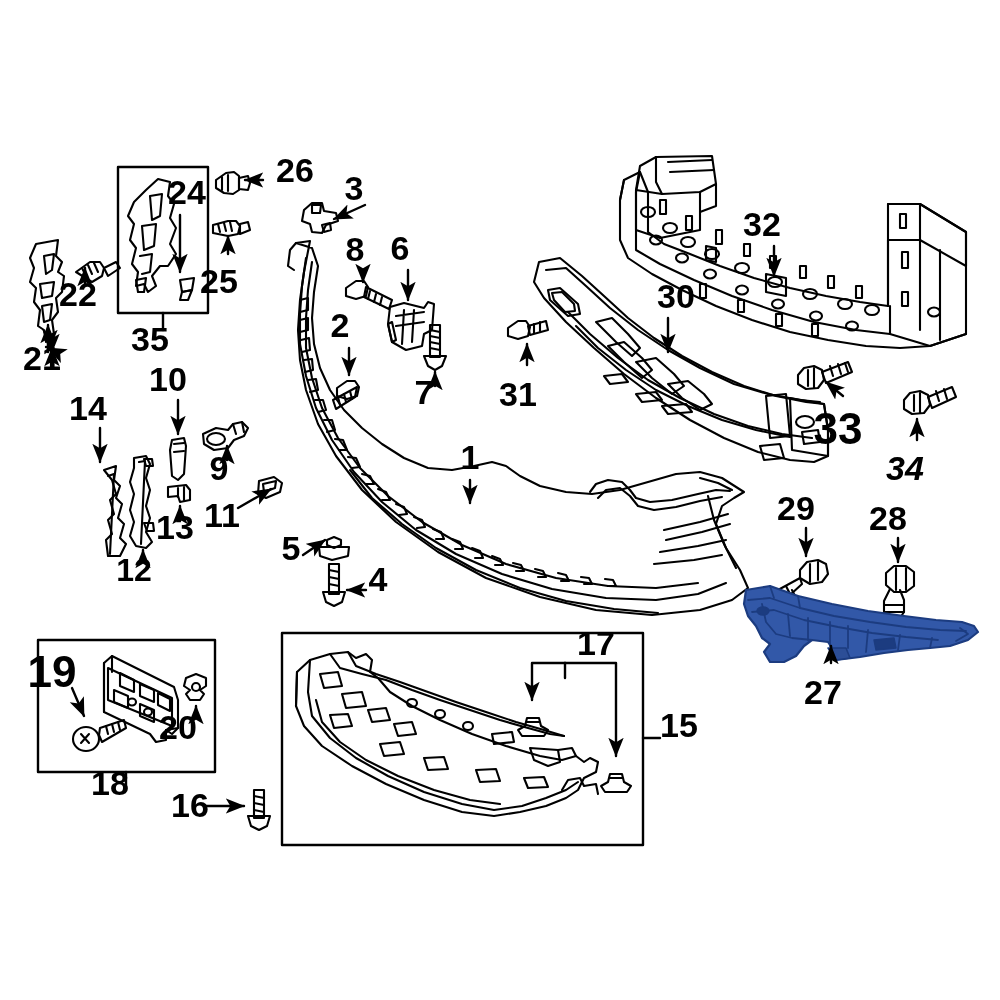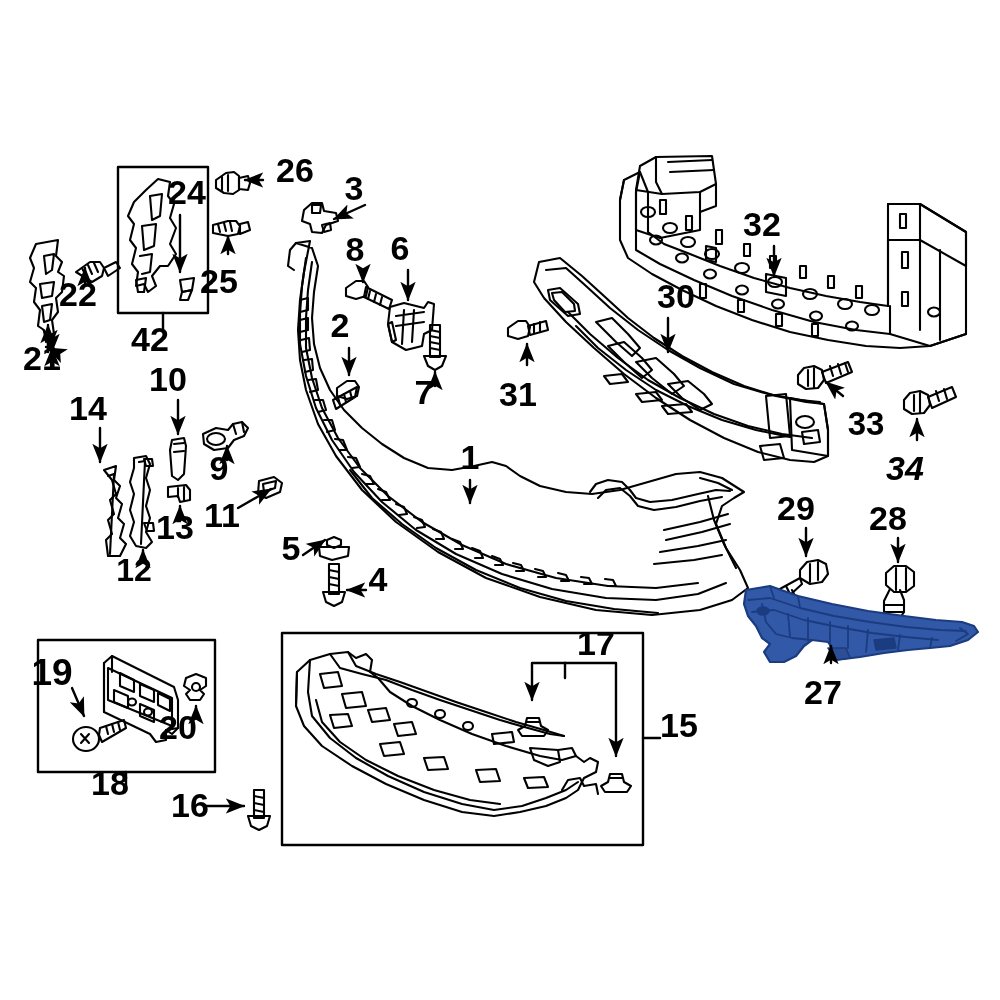--- a/index.html
+++ b/index.html
@@ -500,30 +500,30 @@
 <div class="callout" style="left:219px;top:468px;font-size:34px;transform:translate(-50%,-50%);">9</div>
 <div class="callout" style="left:168px;top:379px;font-size:34px;transform:translate(-50%,-50%);">10</div>
 <div class="callout" style="left:222px;top:515px;font-size:34px;transform:translate(-50%,-50%);">11</div>
 <div class="callout" style="left:134px;top:570px;font-size:32px;transform:translate(-50%,-50%);">12</div>
 <div class="callout" style="left:175px;top:527px;font-size:34px;transform:translate(-50%,-50%);">13</div>
 <div class="callout" style="left:88px;top:408px;font-size:34px;transform:translate(-50%,-50%);">14</div>
 <div class="callout" style="left:660px;top:725px;font-size:34px;transform:translate(0,-50%);">15</div>
 <div class="callout" style="left:190px;top:805px;font-size:34px;transform:translate(-50%,-50%);">16</div>
 <div class="callout" style="left:596px;top:643px;font-size:34px;transform:translate(-50%,-50%);">17</div>
 <div class="callout" style="left:110px;top:783px;font-size:34px;transform:translate(-50%,-50%);">18</div>
-<div class="callout" style="left:52px;top:672px;font-size:37px;transform:translate(-50%,-50%);">19</div>
+<div class="callout" style="left:52px;top:672px;font-size:44px;transform:translate(-50%,-50%);">19</div>
 <div class="callout" style="left:178px;top:727px;font-size:34px;transform:translate(-50%,-50%);">20</div>
 <div class="callout" style="left:42px;top:358px;font-size:34px;transform:translate(-50%,-50%);">21</div>
 <div class="callout" style="left:78px;top:294px;font-size:34px;transform:translate(-50%,-50%);">22</div>
-<div class="callout" style="left:150px;top:322px;font-size:34px;transform:translate(-50%,0);">42</div>
+<div class="callout" style="left:150px;top:322px;font-size:34px;transform:translate(-50%,0);">35</div>
 <div class="callout" style="left:168px;top:192px;font-size:34px;transform:translate(0,-50%);text-align:right;">24</div>
 <div class="callout" style="left:219px;top:264px;font-size:34px;transform:translate(-50%,0);">25</div>
 <div class="callout" style="left:276px;top:170px;font-size:34px;transform:translate(0,-50%);">26</div>
 <div class="callout" style="left:823px;top:675px;font-size:34px;transform:translate(-50%,0);">27</div>
 <div class="callout" style="left:888px;top:518px;font-size:34px;transform:translate(-50%,-50%);">28</div>
 <div class="callout" style="left:796px;top:508px;font-size:34px;transform:translate(-50%,-50%);">29</div>
 <div class="callout" style="left:658px;top:296px;font-size:34px;transform:translate(-50%,-50%);margin-left:18px;">30</div>
 <div class="callout" style="left:518px;top:377px;font-size:34px;transform:translate(-50%,0);">31</div>
 <div class="callout" style="left:762px;top:224px;font-size:34px;transform:translate(-50%,-50%);">32</div>
-<div class="callout" style="left:838px;top:407px;font-size:33px;transform:translate(-50%,0);margin-left:28px;">33</div>
+<div class="callout" style="left:838px;top:407px;font-size:44px;transform:translate(-50%,0);">33</div>
 <div class="callout" style="left:905px;top:451px;font-size:34px;transform:translate(-50%,0);font-style:italic;">34</div>
 
 </div>
 
 </body></html>

